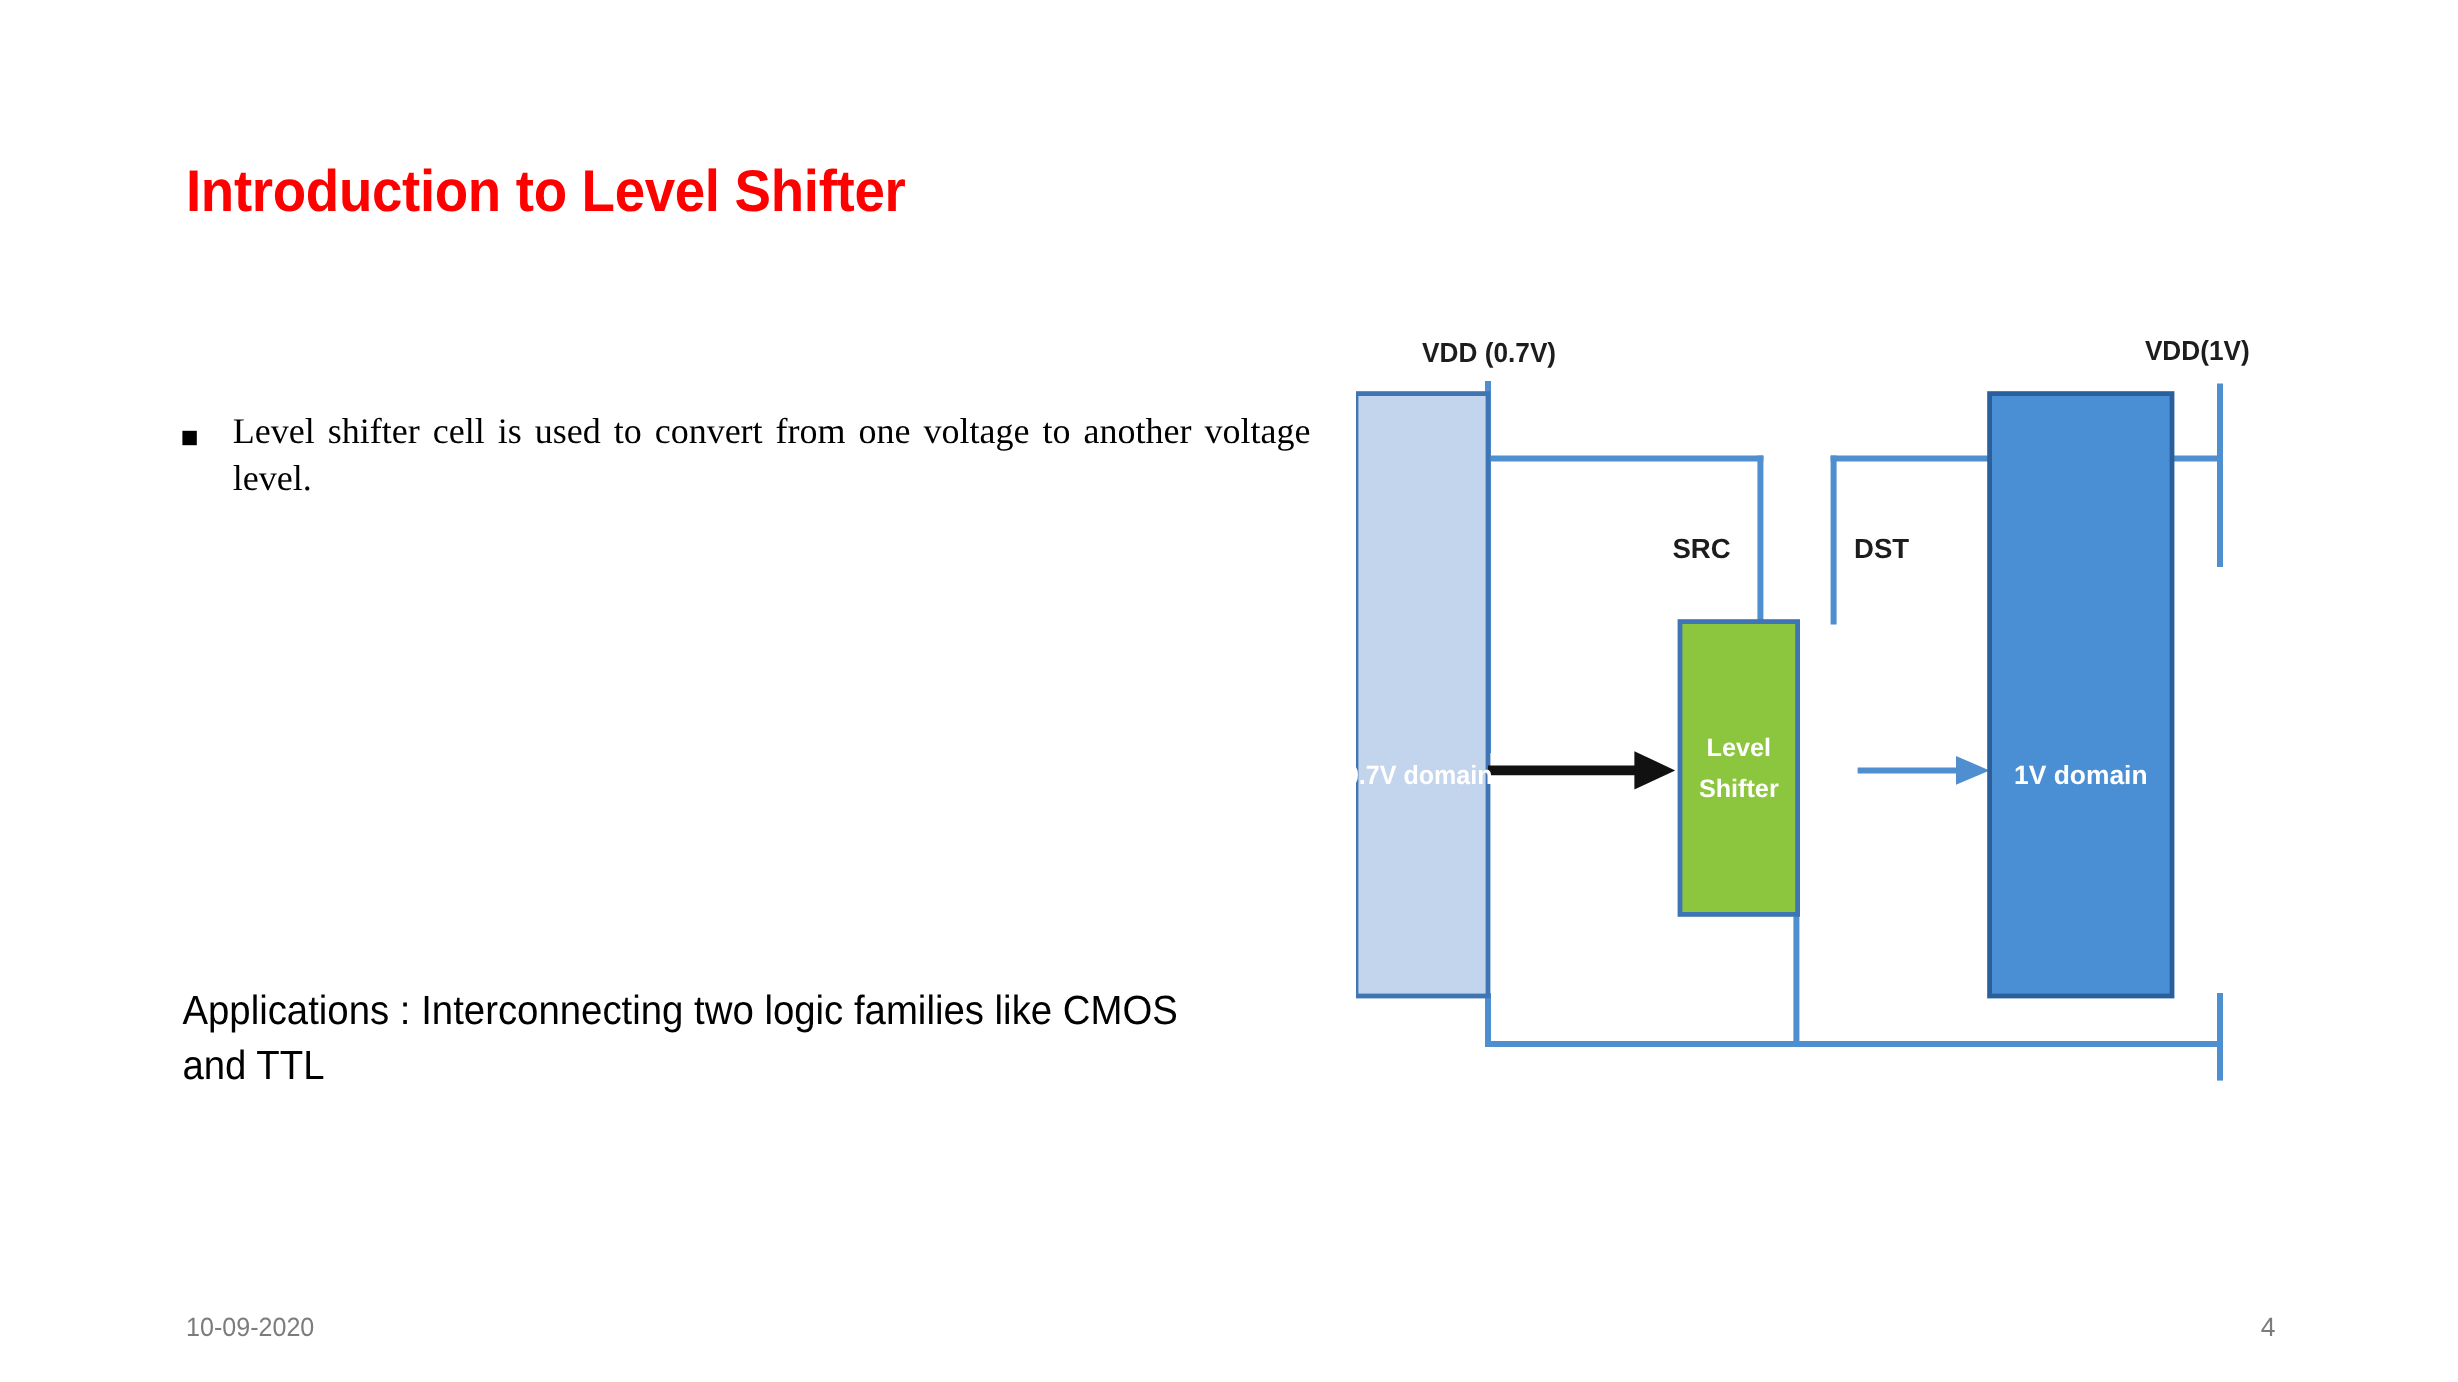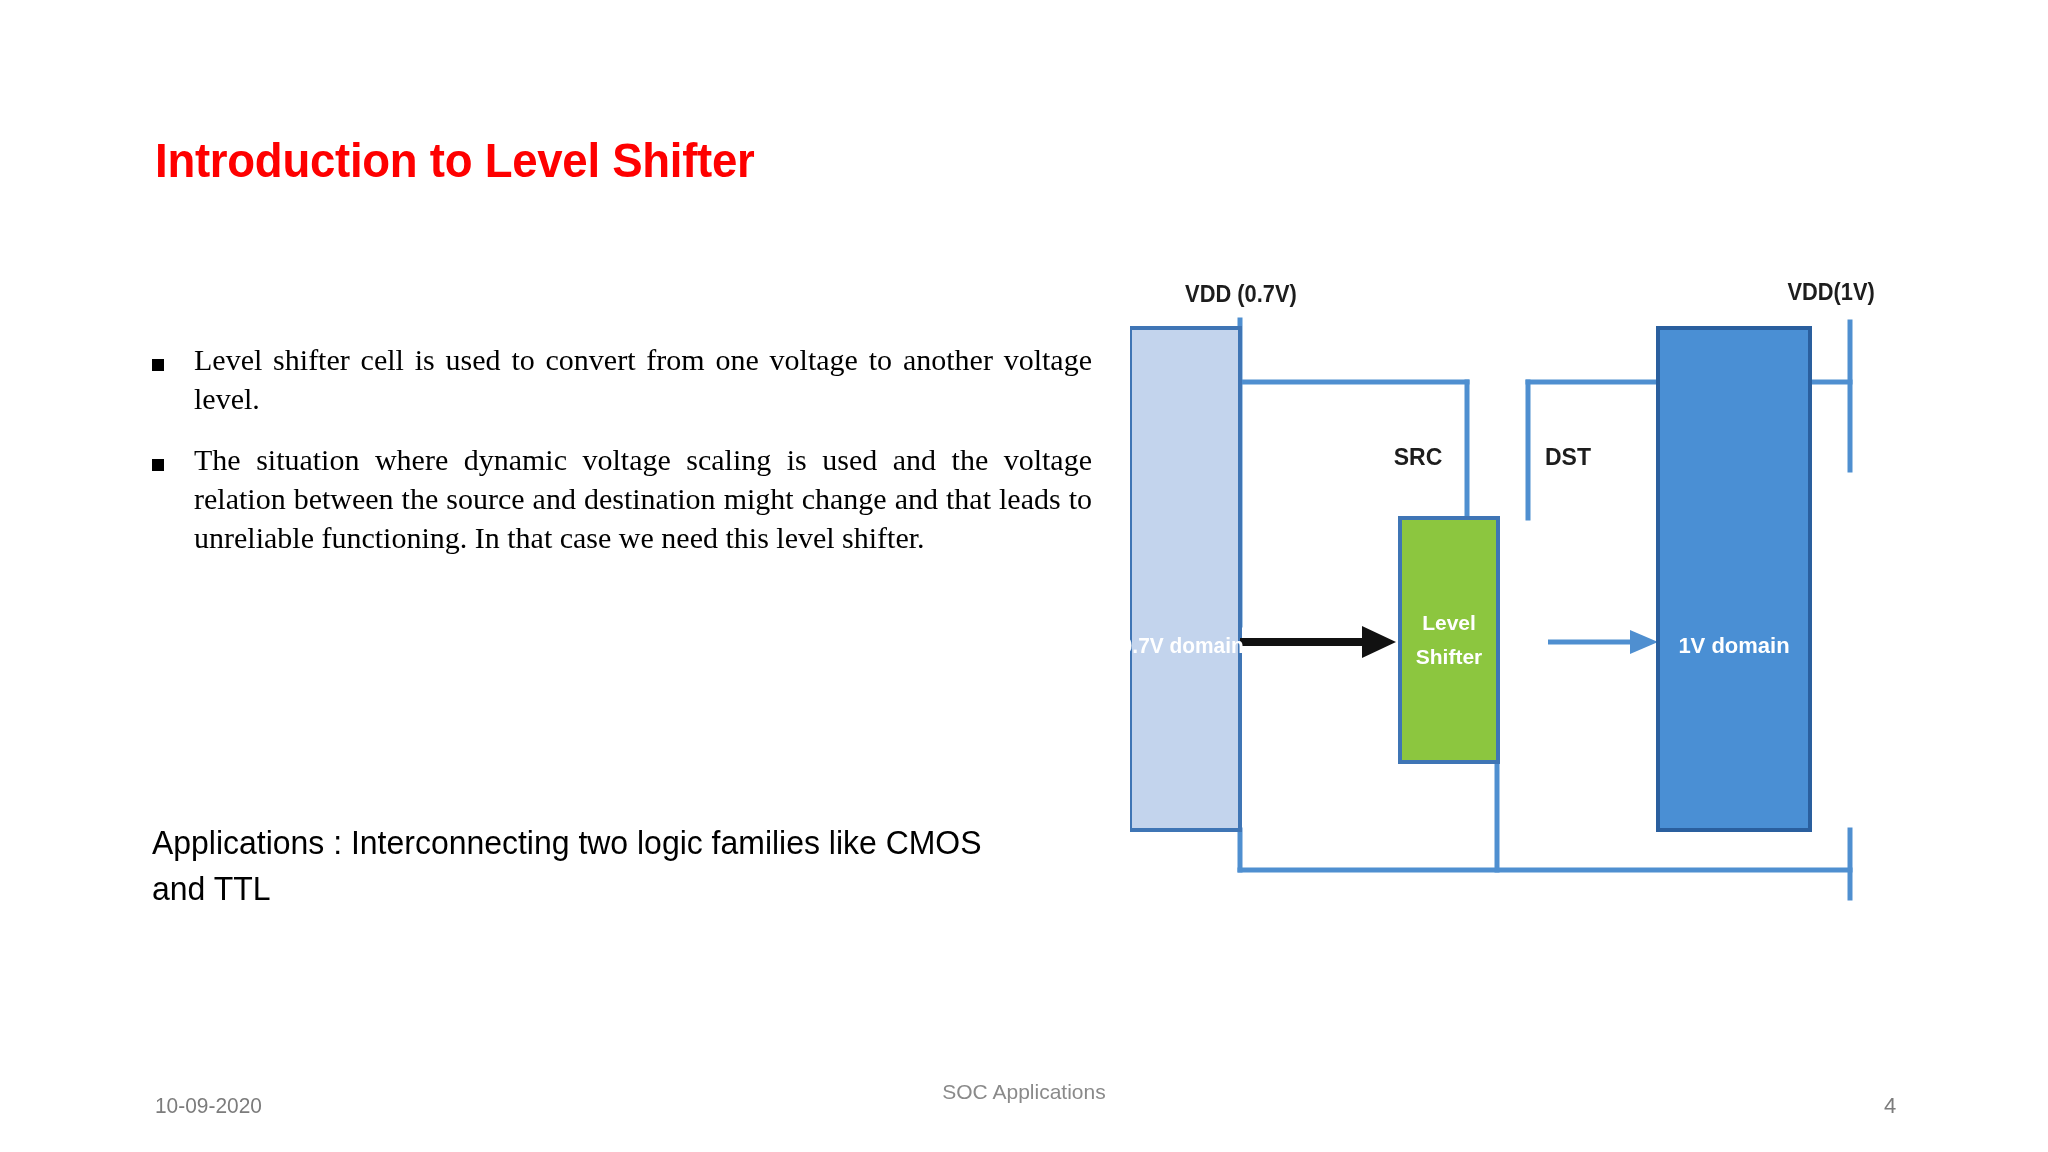--- a/index.html
+++ b/index.html
@@ -136,24 +136,20 @@
   <div class="slide-title" style="color: rgb(254, 0, 0);">Introduction to Level Shifter</div>
 
   <div class="body-col">
 
     <div class="bullet-row">
       <div class="bullet-marker"><span class="sq"></span></div>
       <div class="bullet-text">Level shifter cell is used to convert from one voltage to another voltage level.</div>
     </div>
 
 
-    <div class="bullet-row">
-      <div class="bullet-marker"><span class="sq"></span></div>
-      <div class="bullet-text">The situation where dynamic voltage scaling is used and the voltage relation between the source and destination might change and that leads to unreliable functioning. In that case we need this level shifter.</div>
-    </div>
 
   </div>
 
   <div class="applications">Applications : Interconnecting two logic families like CMOS and TTL</div>
 
   <div class="diagram">
     <svg width="880" height="640" viewBox="0 0 880 640" xmlns="http://www.w3.org/2000/svg">
 
       <g stroke="#4f8fd0" stroke-width="5" fill="none" stroke-linecap="square">
 
@@ -209,18 +205,17 @@
 
       <text x="438" y="195" fill="#1d1d1d" font-family="Liberation Sans, sans-serif" font-size="23" font-weight="bold" text-anchor="middle">DST</text>
 
       <text x="720" y="668" fill="#1d1d1d" font-family="Liberation Sans, sans-serif" font-size="23" font-weight="bold" text-anchor="middle">VSS</text>
     </svg>
   </div>
 
   <div class="footer-date">10-09-2020</div>
 
   <div class="footer-center">
-    <div>SOC Applications</div>
   </div>
 
   <div class="footer-page">4</div>
 
 </div>
 
 </body></html>

